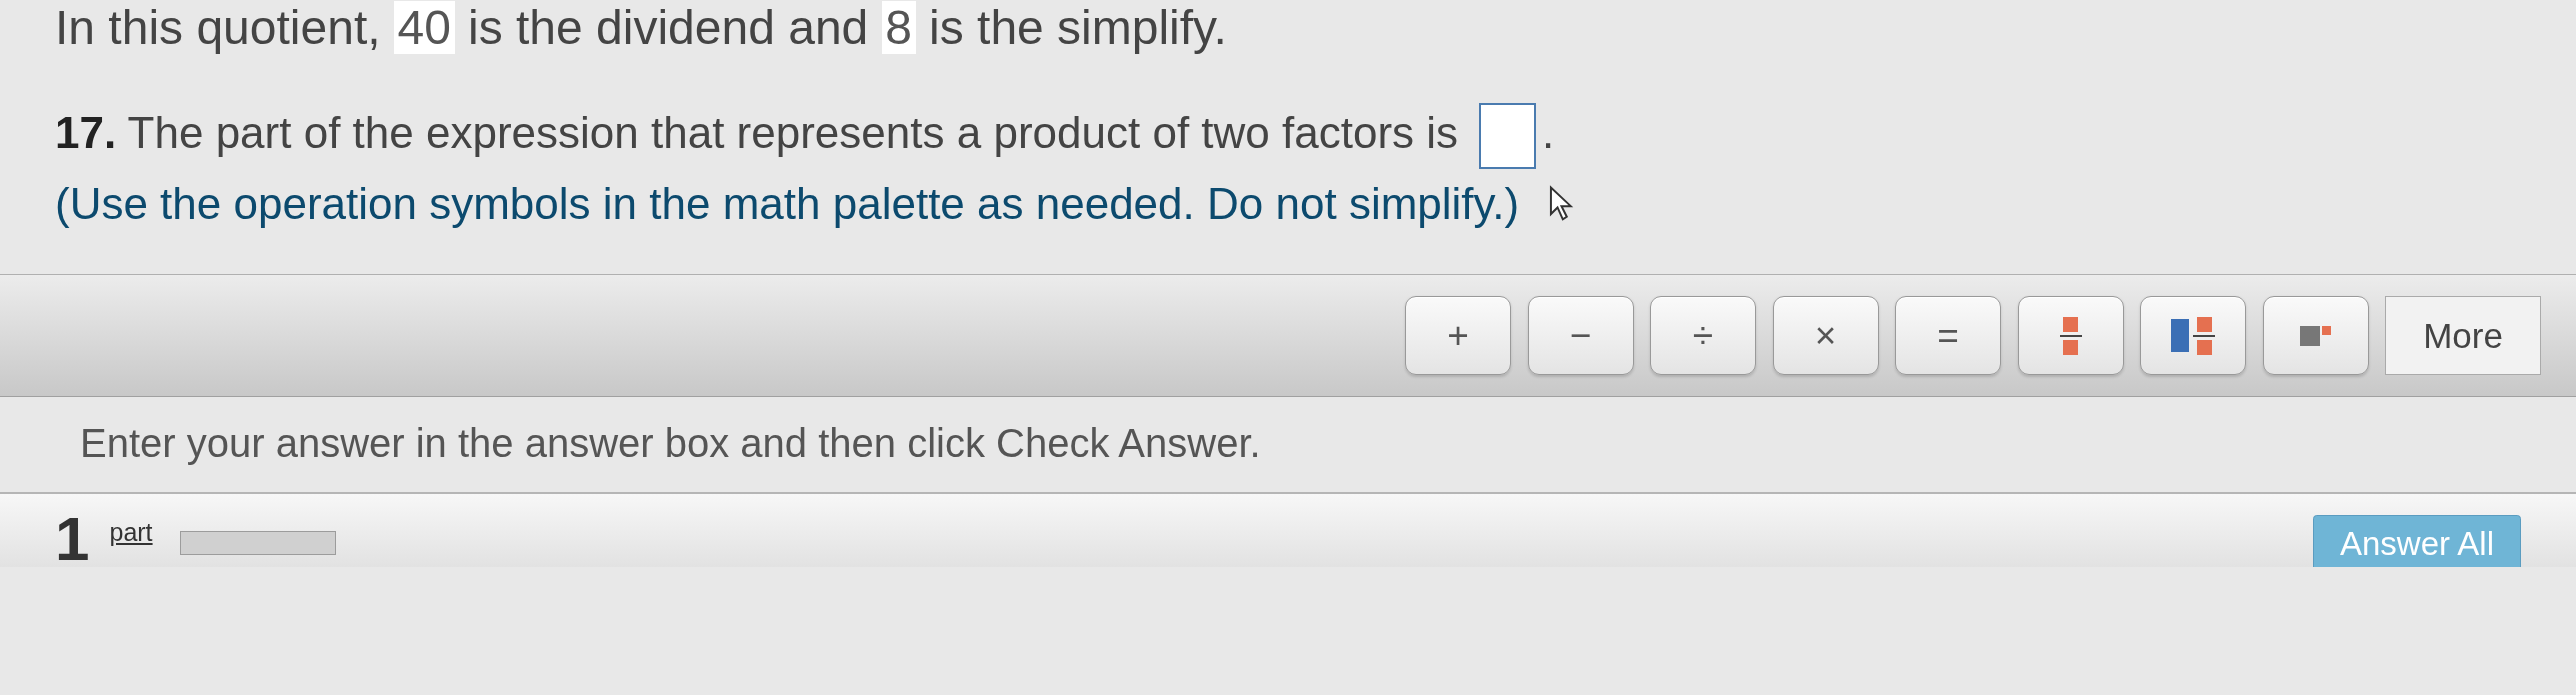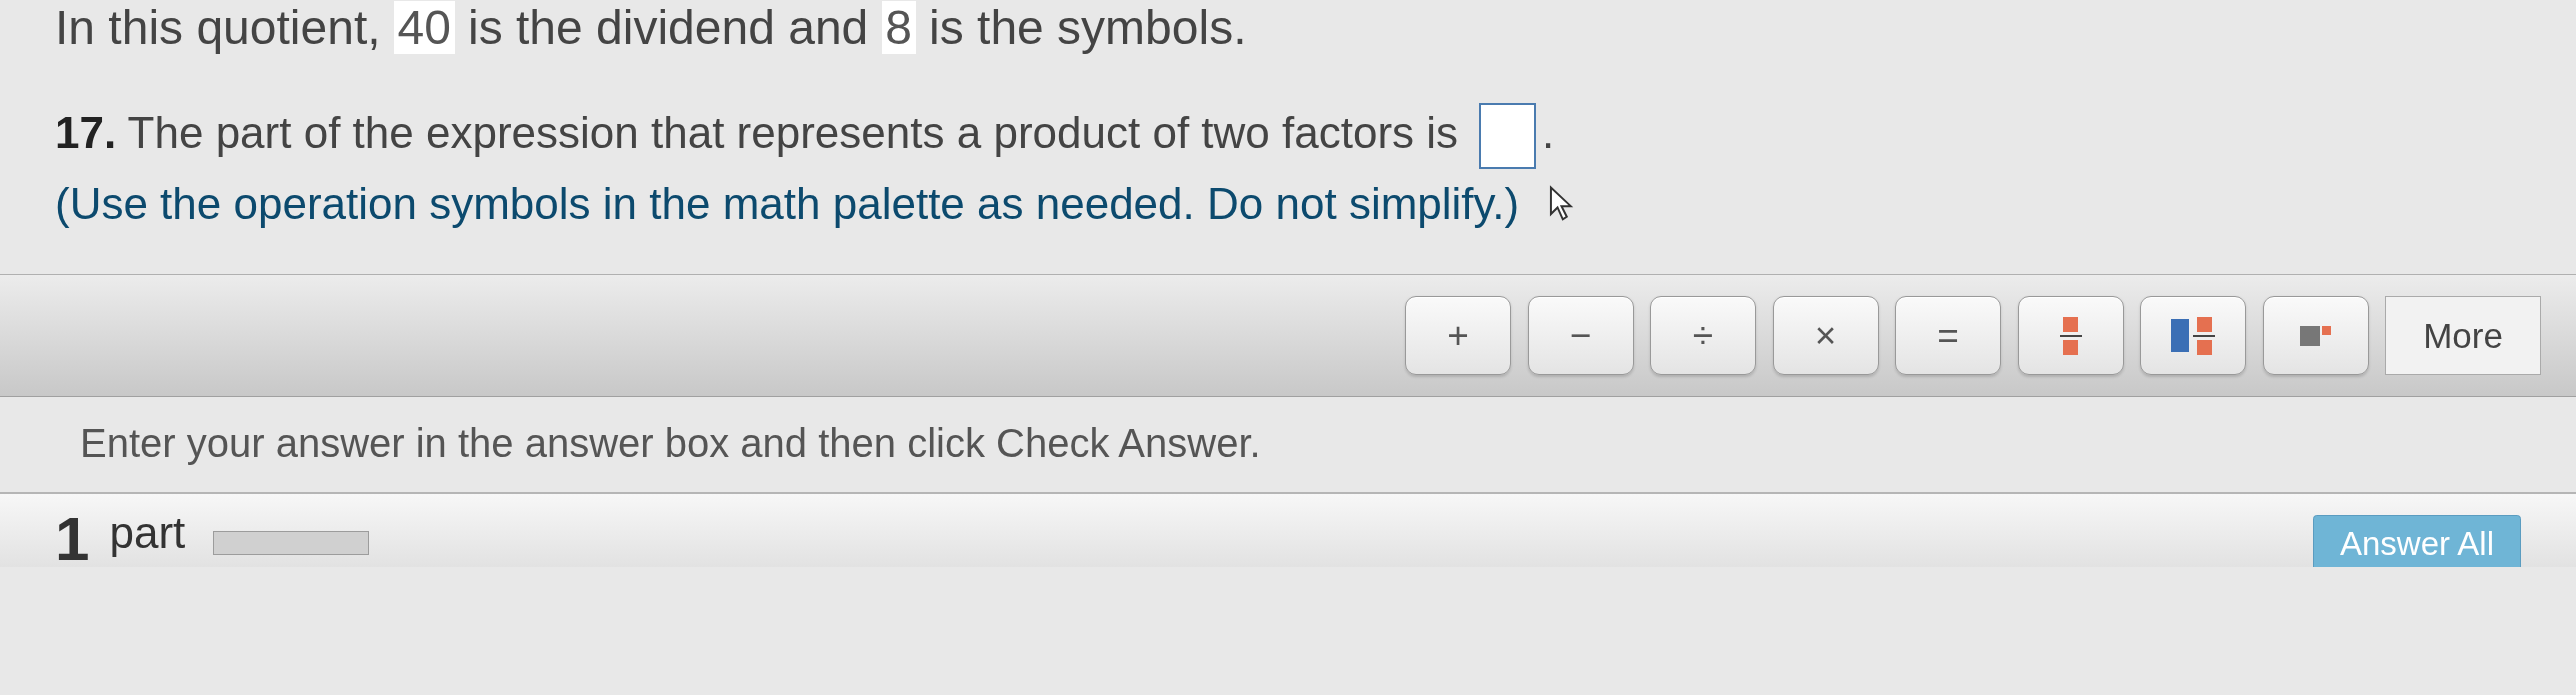--- a/index.html
+++ b/index.html
@@ -156,23 +156,24 @@
       height: 73px;
       overflow: hidden;
     }
     .big-one {
       font-size: 62px;
       font-weight: bold;
       color: #333;
       line-height: 0.8;
     }
     .part-label {
-      font-size: 44px;
+      font-size: 25px;
       color: #333;
       margin-top: -13px;
+      text-decoration: underline;
     }
     .progress-track {
       width: 156px;
       height: 24px;
       background: #d0d0d0;
       border: 0.9px solid #9c9c9c;
       margin-top: 7.3px;
       margin-left: 7.3px;
     }
     .spacer {
@@ -185,21 +186,21 @@
       padding: 9.2px 26px;
       border: 0.9px solid #5a9cc0;
       border-radius: 3.7px;
       margin-top: 9.2px;
     }
   </style>
 </head>
 <body>
 
 <div class="top-fragment">
-  <span>In this quotient, </span><span class="num highlighted-num">40</span><span> is the dividend and </span><span class="num highlighted-num">8</span><span> is the symbols.</span>
+  <span>In this quotient, </span><span class="num highlighted-num">40</span><span> is the dividend and </span><span class="num highlighted-num">8</span><span> is the simplify.</span>
 </div>
 
 <div class="question-block">
   <div class="question-line1">
     <span class="qnum">17.</span><span> The part of the expression that represents a product of two factors is </span>
     <span class="answer-box">
       <span class="cursor-icon">
         <svg viewBox="0 0 20 28">
           <path d="M2 2 L2 22 L7 17 L11 26 L14 24 L10 16 L17 16 Z" fill="#fff" stroke="#333" stroke-width="1.5"></path>
         </svg>

